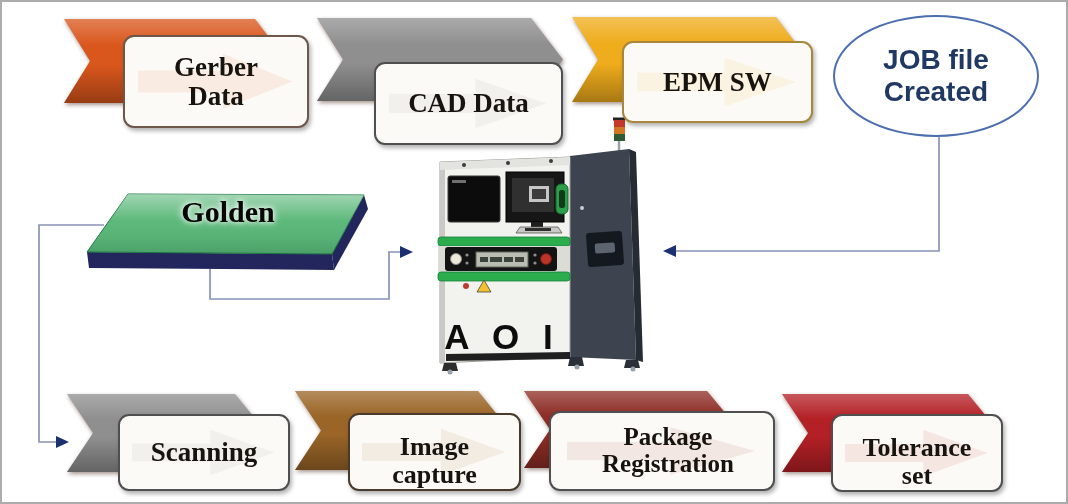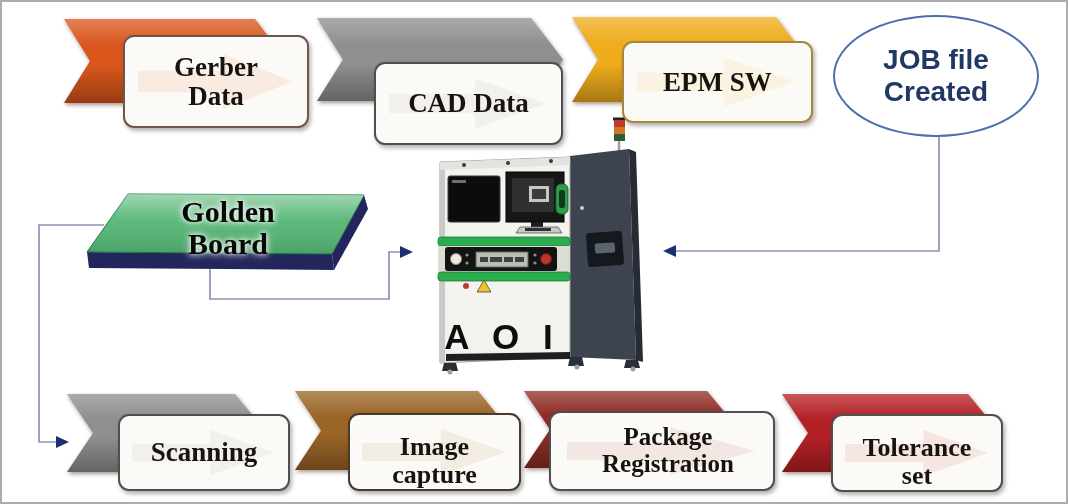--- a/index.html
+++ b/index.html
@@ -77,21 +77,20 @@
         <stop offset="1" stop-color="#000000" stop-opacity="0.12"></stop>
       </linearGradient>
     </defs>
     <polygon points="55,70 300,72 302,88 57,86" style="fill: rgb(35, 38, 92);"></polygon>
     <polygon points="332,13 300,72 302,88 336,27" style="fill: rgb(35, 38, 92);"></polygon>
     <polygon points="96,12 332,13 300,72 55,70" stroke="#1E7A46" stroke-width="1" style="fill: rgb(84, 181, 116);"></polygon>
     <polygon points="96,12 332,13 300,72 55,70" fill="url(#gbgrad)"></polygon>
   </svg>
   <div class="gb-text">
     <span class="line">Golden</span>
-    <span class="line">Board</span>
   </div>
 
   <svg id="machine-svg" viewBox="0 0 240 260">
     <g>
       <line x1="187" y1="24" x2="187" y2="46" stroke="#9AA0A6" stroke-width="2.5"></line>
       <rect x="181" y="1.5" width="12" height="3" fill="#222"></rect>
       <rect x="182" y="4" width="11" height="7" fill="#C23B2A"></rect>
       <rect x="182" y="11" width="11" height="7" fill="#D07625"></rect>
       <rect x="182" y="18" width="11" height="7" fill="#2E5B33"></rect>
     </g>

